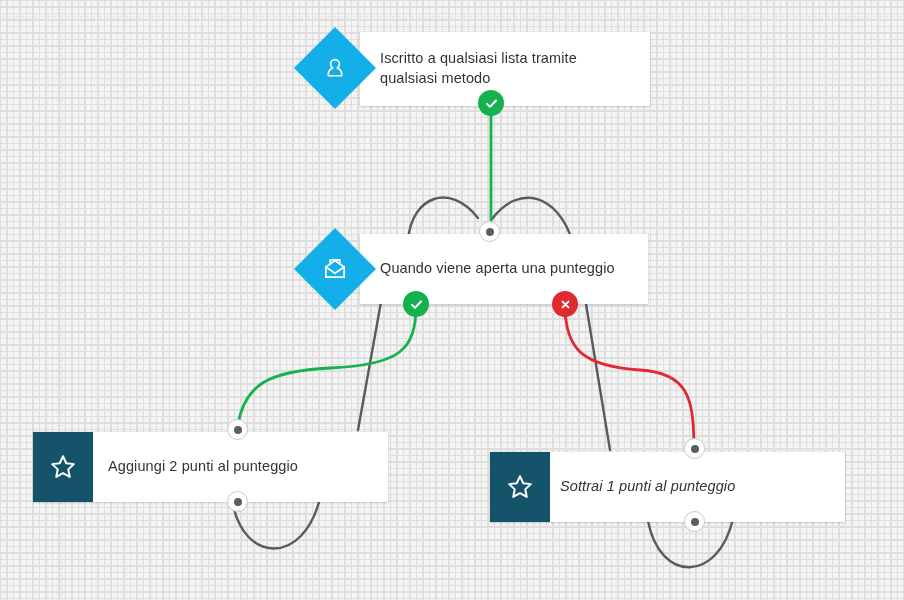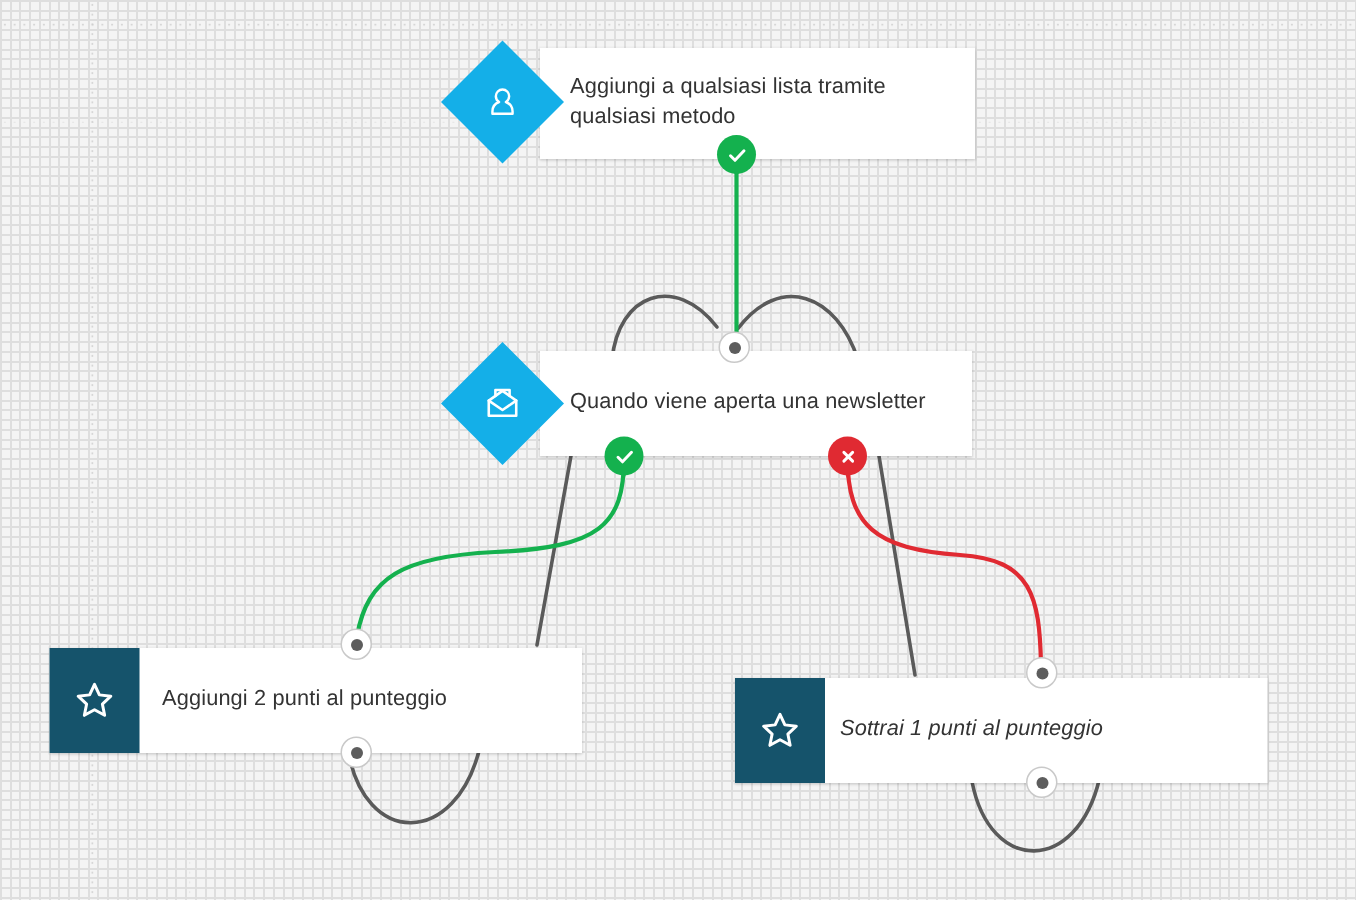--- a/index.html
+++ b/index.html
@@ -152,30 +152,30 @@
       <path d="M 408,240 C 412,196 450,182 478,218"></path>
       <path d="M 492,219 C 520,182 558,196 572,240"></path>
       <path d="M 381,302 L 358,430"></path>
       <path d="M 586,304 L 610,450"></path>
       <path d="M 232,500 C 243,565 304,565 320,498"></path>
       <path d="M 648,521 C 660,583 718,583 733,519"></path>
     </g>
   </svg>
 
   <div class="card" style="left:360px; top:32px; width:290px; height:74px;">
-    <span class="card-label" style="padding-left:20px; padding-right:14px;">Aggiungi a qualsiasi lista tramite qualsiasi metodo</span>
+    <span class="card-label" style="padding-left:20px; padding-right:14px;">Iscritto a qualsiasi lista tramite qualsiasi metodo</span>
   </div>
   <div class="diamond" style="left:306px; top:39px;">
     <svg width="26" height="26" viewBox="0 0 24 24">
       <path d="M12 4.3c-2.3 0-4.1 1.9-4.1 4.2 0 1.5.8 2.8 2 3.5-2.4.9-4.1 3.2-4.1 5.9v1.3h12.4v-1.3c0-2.7-1.7-5-4.1-5.9 1.2-.7 2-2 2-3.5 0-2.3-1.8-4.2-4.1-4.2z" fill="none" stroke="#ffffff" stroke-width="1.5" stroke-linejoin="round"></path>
     </svg>
   </div>
 
   <div class="card" style="left:360px; top:234px; width:288px; height:70px;">
-    <span class="card-label" style="padding-left:20px; padding-right:14px;">Quando viene aperta una newsletter</span>
+    <span class="card-label" style="padding-left:20px; padding-right:14px;">Quando viene aperta una punteggio</span>
   </div>
   <div class="diamond" style="left:306px; top:240px;">
     <svg width="28" height="28" viewBox="0 0 26 26">
       <g fill="none" stroke="#ffffff" stroke-width="1.6" stroke-linejoin="round" stroke-linecap="round">
         <path d="M4.5 11.2 13 5.2l8.5 6v9.4h-17z"></path>
         <path d="M4.5 11.2 13 17l8.5-5.8"></path>
         <path d="M8.6 8.3V4.6h8.8v3.7"></path>
       </g>
     </svg>
   </div>

